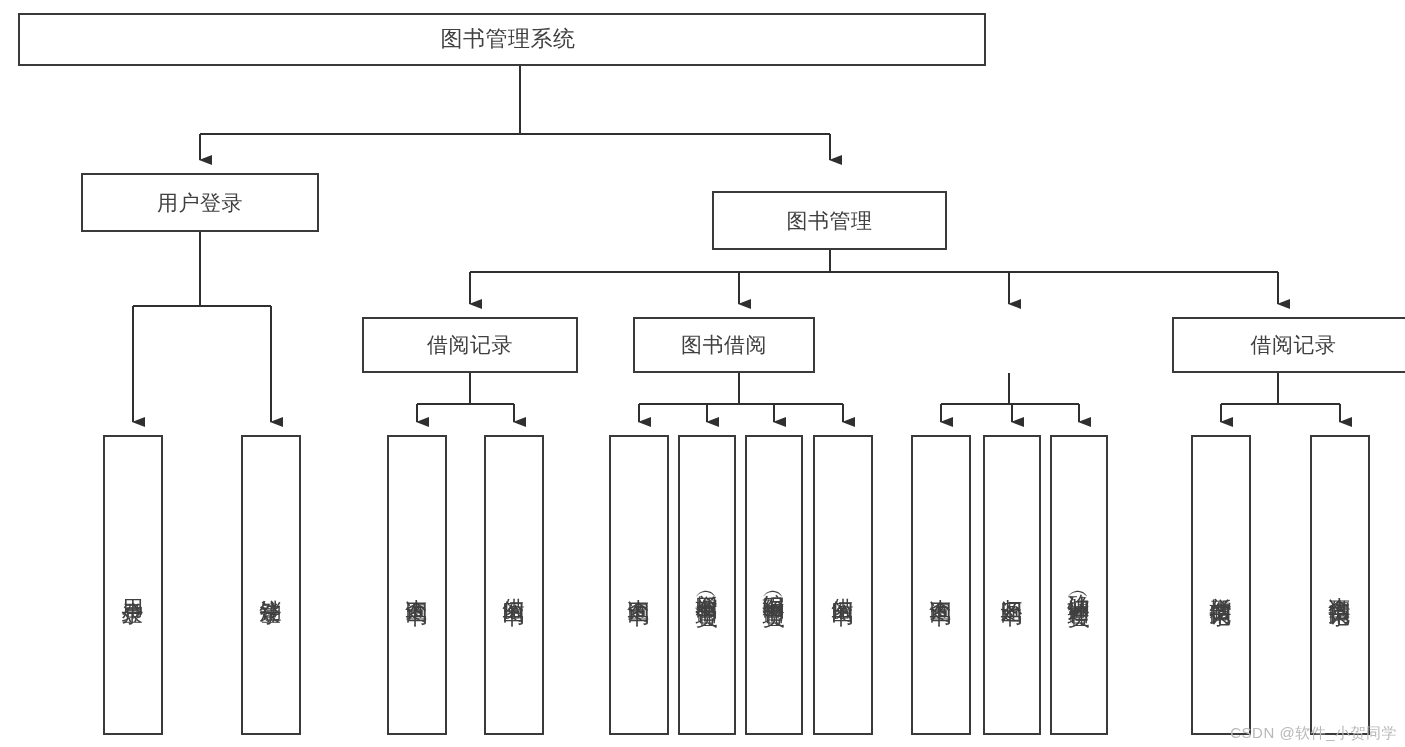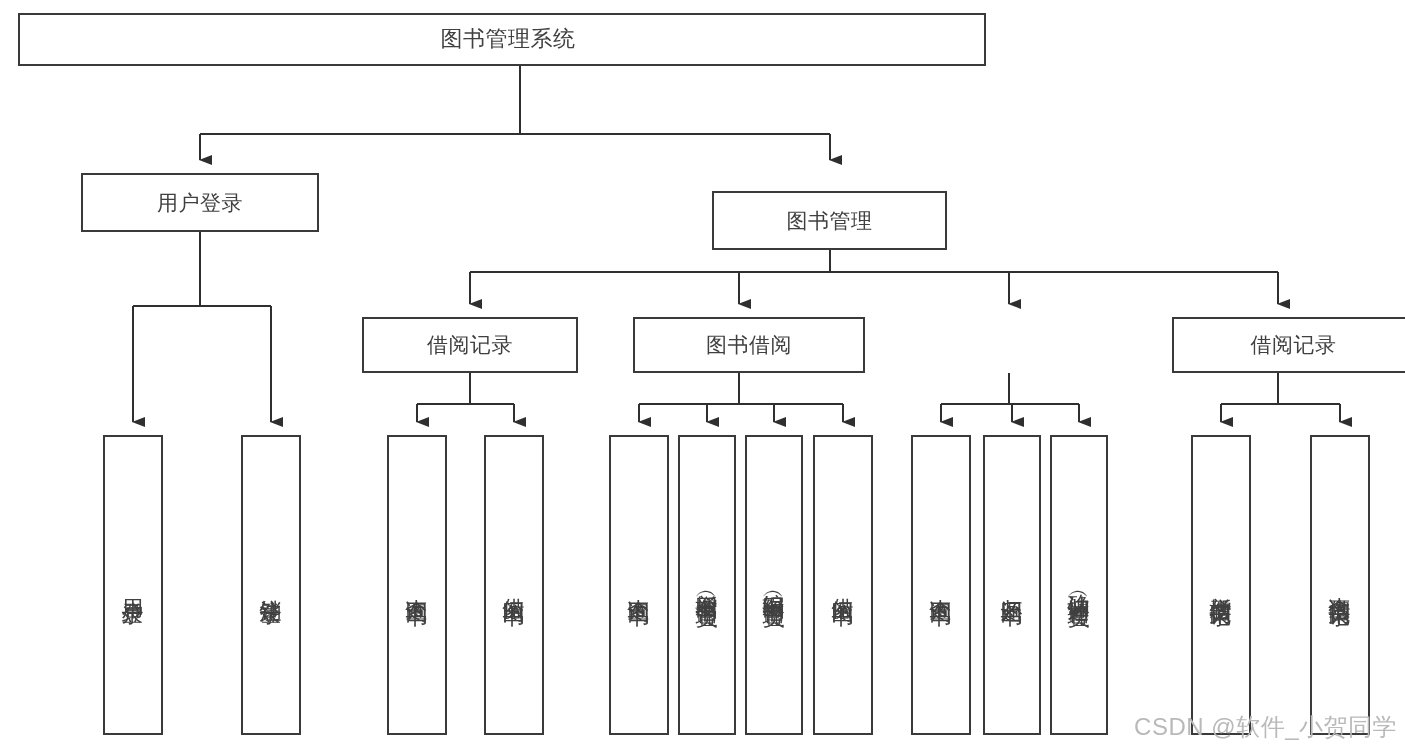--- a/index.html
+++ b/index.html
@@ -55,21 +55,21 @@
     font-size: 22px;
     line-height: 1.32;
     letter-spacing: 2px;
     white-space: nowrap;
     color: #404040;
   }
   .watermark {
     position: absolute;
     right: 8px;
     bottom: 4px;
-    font-size: 24px;
+    font-size: 15px;
     color: #b9b9b9;
     white-space: nowrap;
     letter-spacing: 0.5px;
   }
 </style>
 </head>
 <body>
 
 <div id="canvas">
 
@@ -130,21 +130,21 @@
   <div class="node h" style="left:81px; top:173px; width:238px; height:59px;">
     <span>用户登录</span>
   </div>
   <div class="node h" style="left:712px; top:179px; width:235px; height:59px;margin-top:12px;">
     <span>图书管理</span>
   </div>
 
   <div class="node h" style="left:362px; top:317px; width:216px; height:56px;">
     <span>借阅记录</span>
   </div>
-  <div class="node h" style="left:633px; top:317px; width:232px; height:56px;">
+  <div class="node h" style="left:633px; top:317px; width:182px; height:56px;">
     <span>图书借阅</span>
   </div>
   <div class="node h" style="left:1172px; top:317px; width:243px; height:56px;align-items:center;">
     <span>借阅记录</span>
   </div>
 
   <div class="node v" style="left:103px; top:435px; width:60px; height:300px;">
     <span class="vtext">用户登录</span>
   </div>
   <div class="node v" style="left:241px; top:435px; width:60px; height:300px;">

